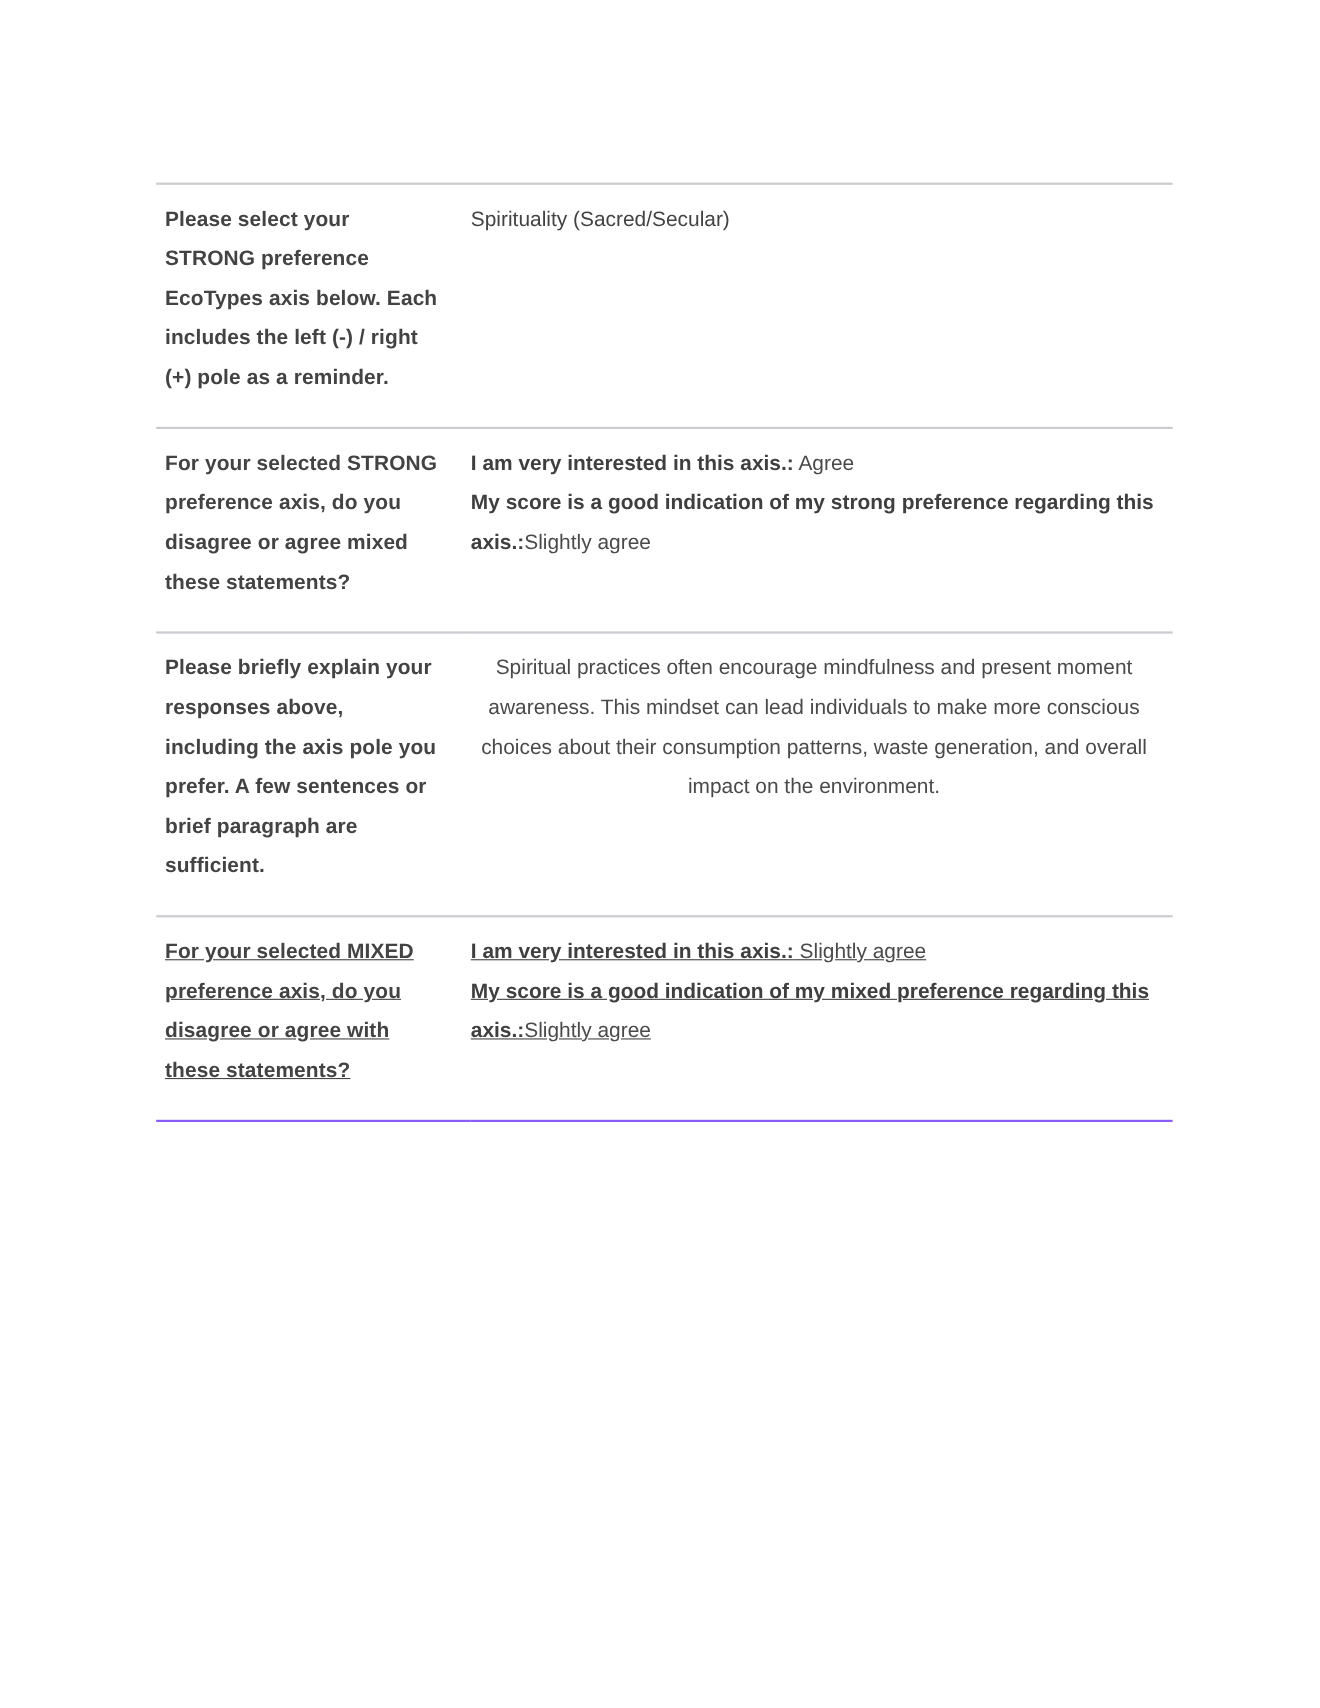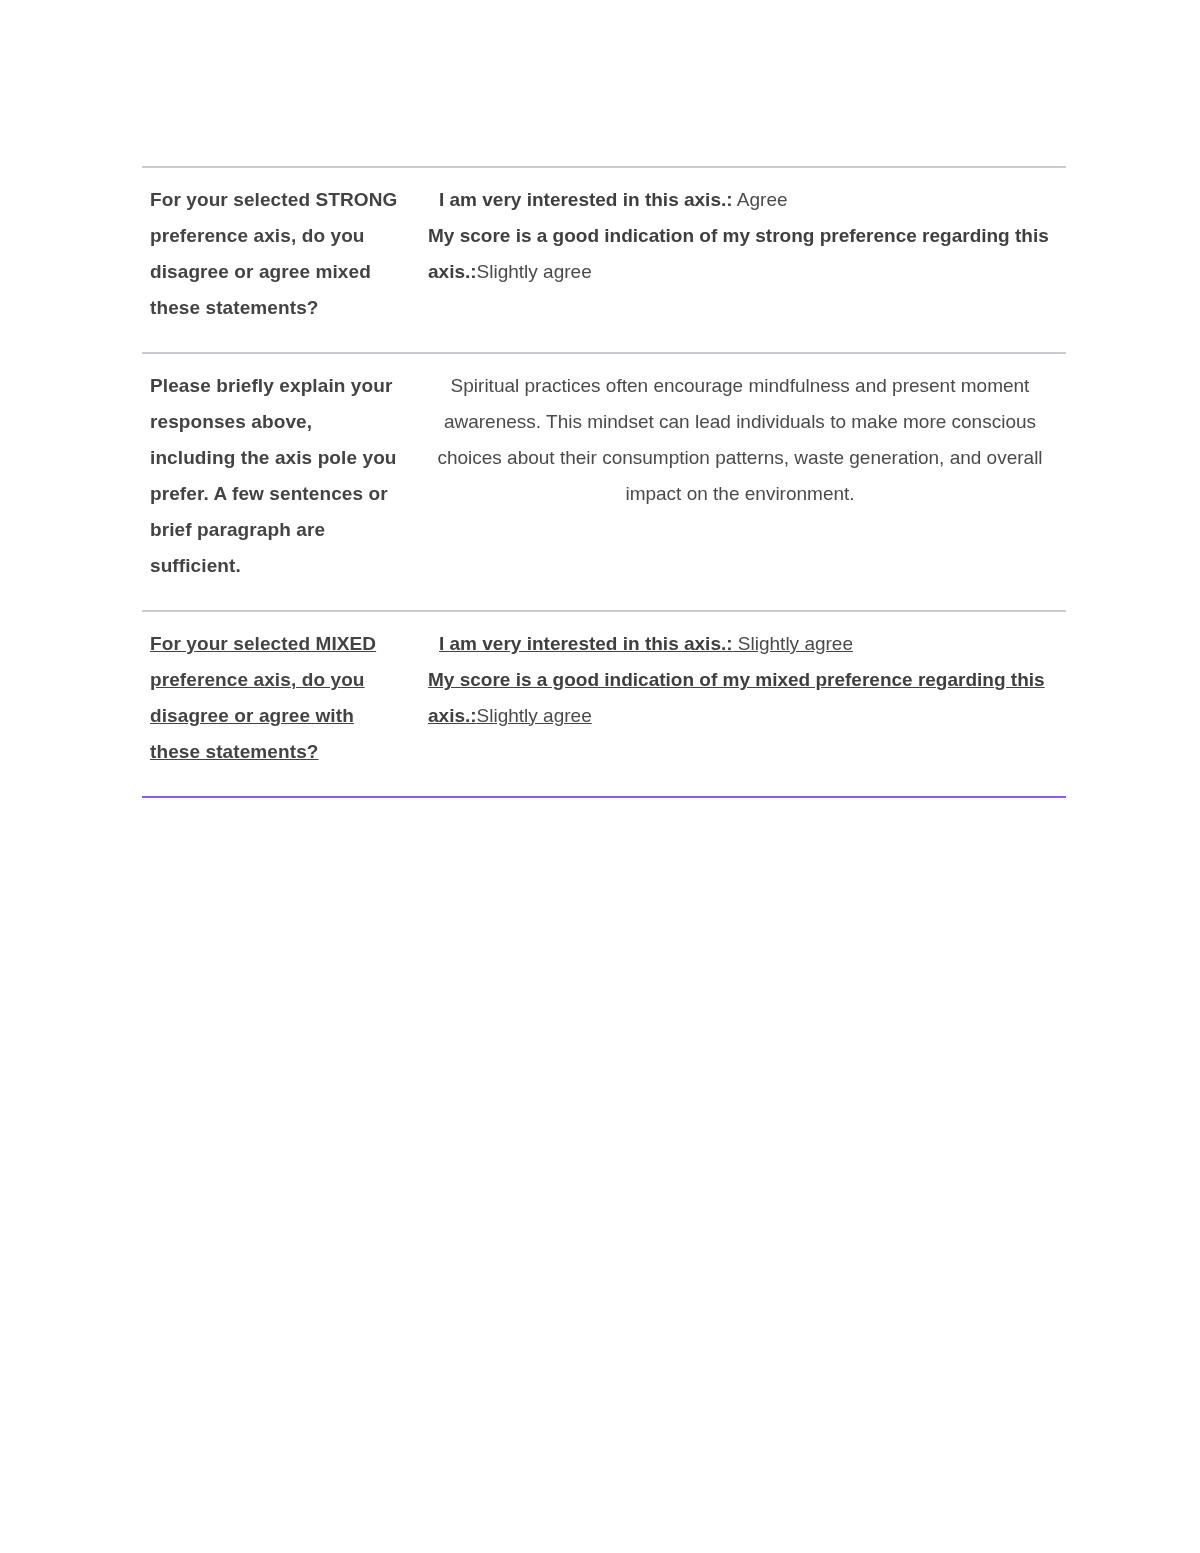--- a/index.html
+++ b/index.html
@@ -57,21 +57,20 @@
     letter-spacing: 0.1px;
   }
   .a-text {
     font-weight: normal;
     font-size: 19px;
     line-height: 36px;
     color: #434343;
   }
   .a-line {
     display: block;
-    margin-left: 11px;
   }
   .a-label {
     font-weight: bold;
     color: #3f3f3f;
   }
   .a-value {
     font-weight: normal;
     color: #4a4a4a;
   }
   .a-para {
@@ -81,20 +80,28 @@
     text-align: center;
   }
 </style>
 </head>
 <body>
 
 <div class="page">
   <table class="qa-table">
     <tbody>
 
+      <tr>
+        <td class="col-question">
+          <span class="q-text">Please select your STRONG preference EcoTypes axis below. Each includes the left (-) / right (+) pole as a reminder.</span>
+        </td>
+        <td class="col-answer">
+          <span class="a-text">Spirituality (Sacred/Secular)</span>
+        </td>
+      </tr>
 
       <tr>
         <td class="col-question">
           <span class="q-text">For your selected STRONG preference axis, do you disagree or agree mixed these statements?</span>
         </td>
         <td class="col-answer">
           <span class="a-text">
             <span class="a-line"><span class="a-label">I am very interested in this axis.:</span><span class="a-value"> Agree</span></span><span><span class="a-label">My score is a good indication of my strong preference regarding this axis.:</span><span class="a-value">Slightly agree</span></span>
           </span>
         </td>

